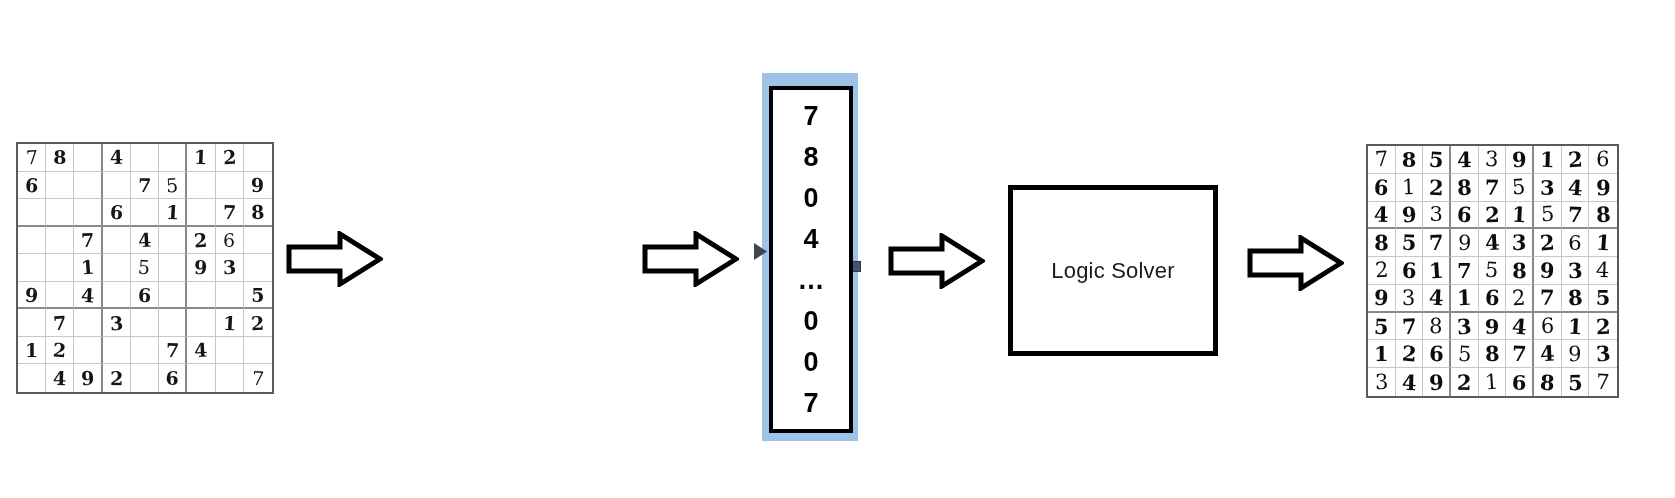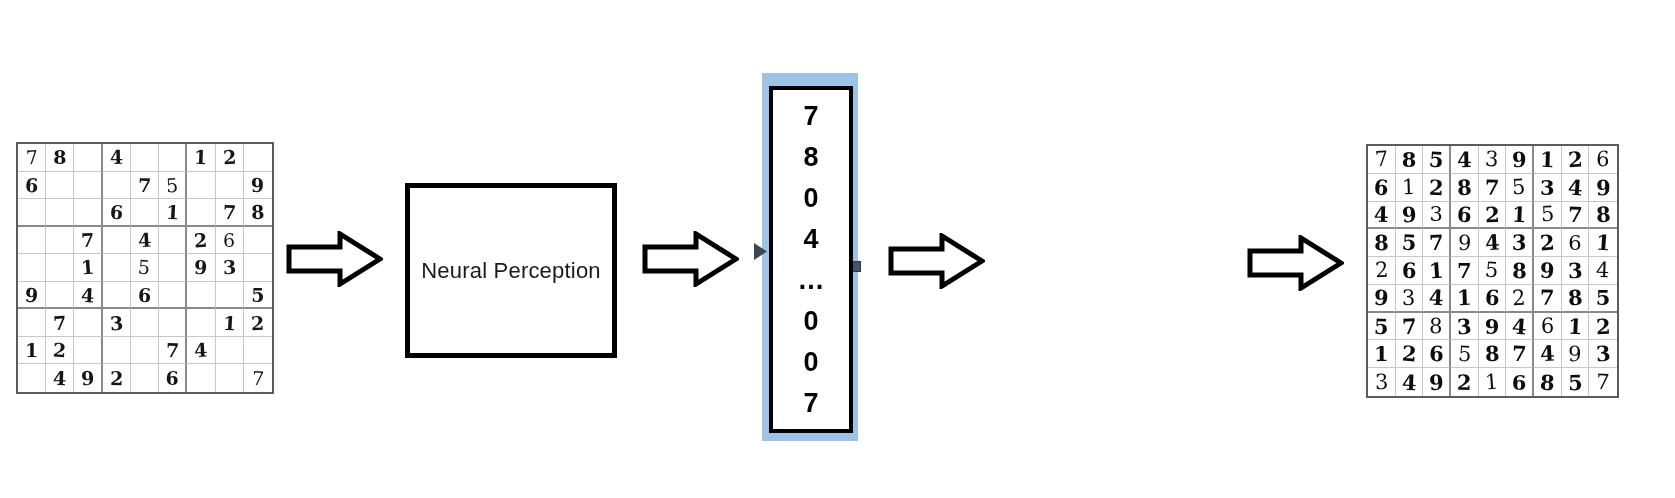--- a/index.html
+++ b/index.html
@@ -210,23 +210,20 @@
       <div class="cell"></div>
       <div class="cell">
         <span style="display: inline-block; transform: rotate(3deg); font-weight: 400;">7</span>
       </div>
     </div>
 
   <svg class="arrow" id="arrow1" viewBox="0 0 97 56">
     <polygon points="3,16 54,16 54,3 94,28 54,53 54,40 3,40" fill="#fff" stroke="#000" stroke-width="5" stroke-linejoin="miter"></polygon>
   </svg>
 
-  <div class="nbox" id="np-box">
-    <span>Neural Perception</span>
-  </div>
 
   <svg class="arrow" id="arrow2" viewBox="0 0 97 56">
     <polygon points="3,16 54,16 54,3 94,28 54,53 54,40 3,40" fill="#fff" stroke="#000" stroke-width="5" stroke-linejoin="miter"></polygon>
   </svg>
 
   <div class="selection">
     <span class="handle-tri"></span>
     <span class="handle-sq"></span>
     <div class="digit-box">
         <span class="digit">7</span>
@@ -237,20 +234,23 @@
         <span class="digit">0</span>
         <span class="digit">0</span>
         <span class="digit">7</span>
       </div>
   </div>
 
   <svg class="arrow" id="arrow3" viewBox="0 0 97 56">
     <polygon points="3,16 54,16 54,3 94,28 54,53 54,40 3,40" fill="#fff" stroke="#000" stroke-width="5" stroke-linejoin="miter"></polygon>
   </svg>
 
+  <div class="nbox" id="ls-box">
+    <span>Logic Solver</span>
+  </div>
 
   <svg class="arrow" id="arrow4" viewBox="0 0 97 56">
     <polygon points="3,16 54,16 54,3 94,28 54,53 54,40 3,40" fill="#fff" stroke="#000" stroke-width="5" stroke-linejoin="miter"></polygon>
   </svg>
 
   <div class="grid" id="output-grid">
       <div class="cell">
         <span style="display: inline-block; transform: rotate(-4deg); font-weight: 400;">7</span>
       </div>
       <div class="cell">

